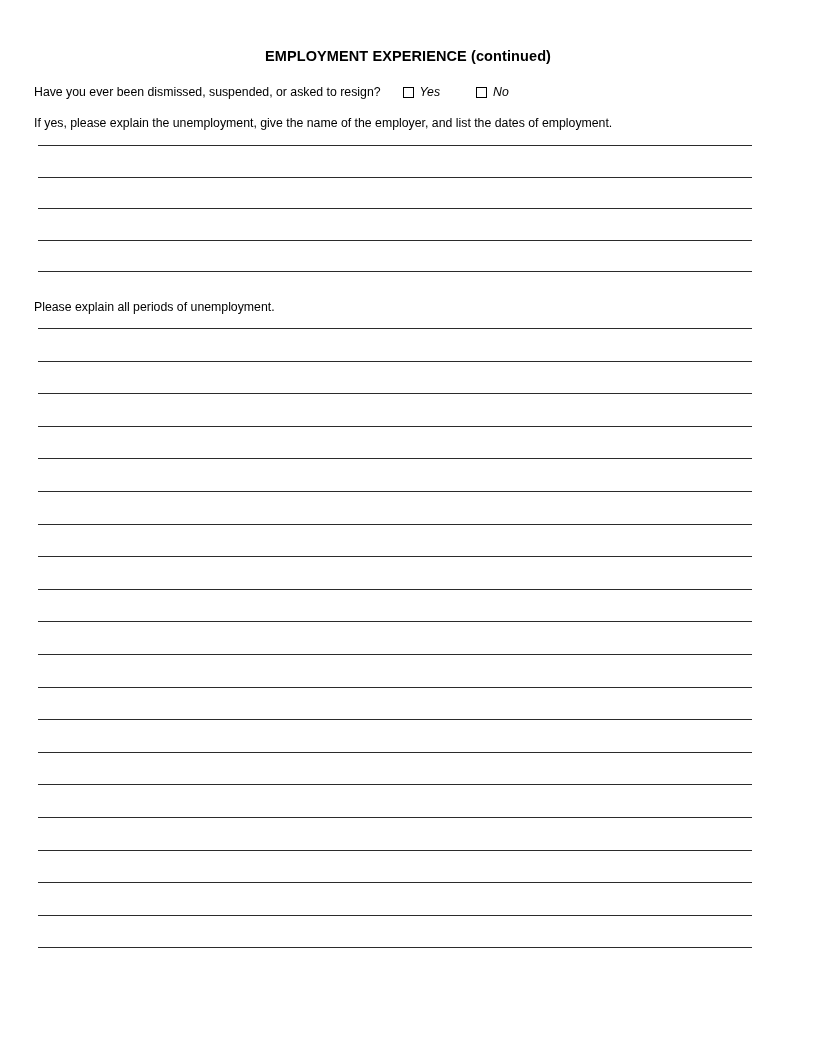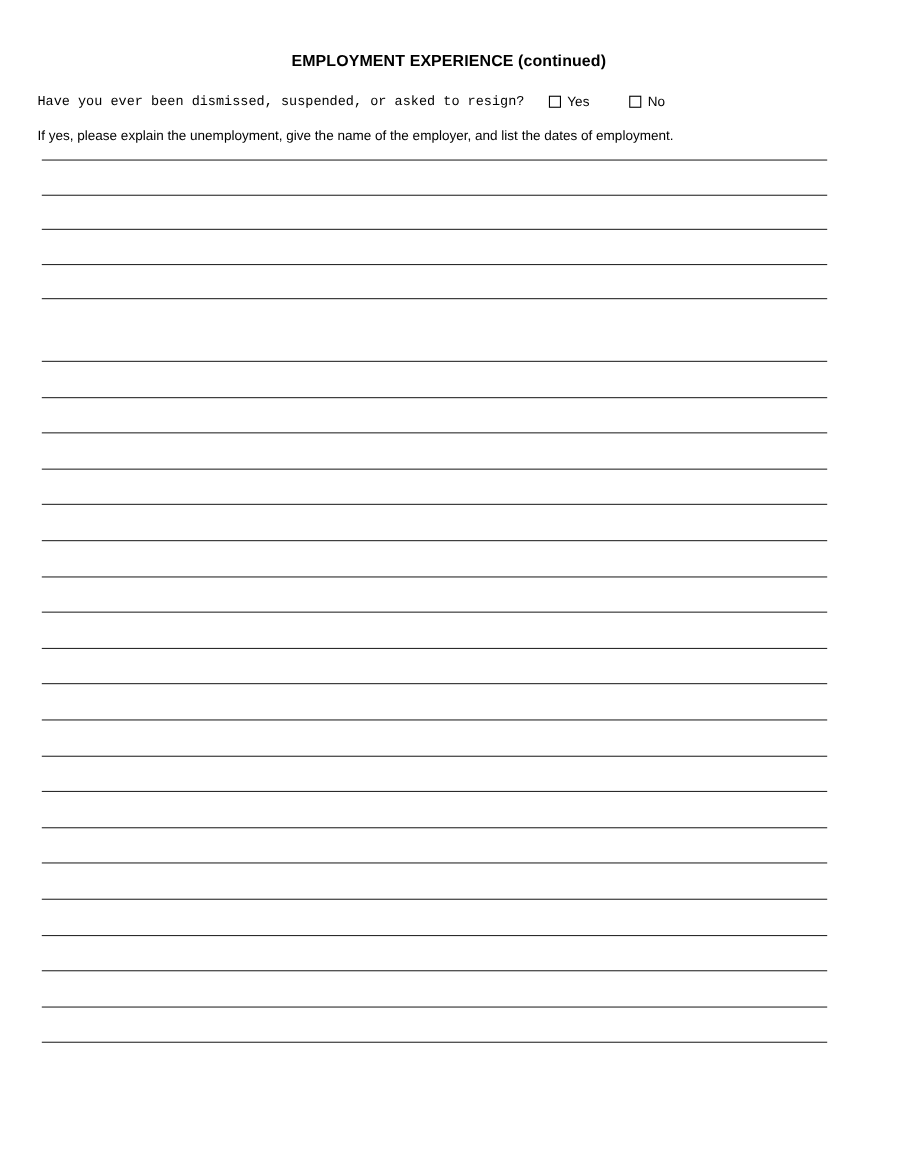--- a/index.html
+++ b/index.html
@@ -37,26 +37,26 @@
     position: absolute;
     top: 85px;
     left: 34px;
     right: 34px;
     display: flex;
     align-items: center;
     font-size: 12.3px;
   }
   .question-text {
     white-space: nowrap;
-    font-family: Liberation Mono, monospace;
   }
   .checkbox-group {
     display: flex;
     align-items: center;
     margin-left: 22px;
+    font-style: italic;
   }
   .checkbox-group.second {
     margin-left: 36px;
   }
   .checkbox {
     width: 11px;
     height: 11px;
     border: 1px solid #000000;
     background: #ffffff;
     display: inline-block;
@@ -117,20 +117,21 @@
   <div class="instruction instruction-1">If yes, please explain the unemployment, give the name of the employer, and list the dates of employment.</div>
 
   <div class="lines-block block-1">
     <div class="rule"></div>
     <div class="rule"></div>
     <div class="rule"></div>
     <div class="rule"></div>
     <div class="rule"></div>
   </div>
 
+  <div class="instruction instruction-2">Please explain all periods of unemployment.</div>
 
   <div class="lines-block block-2">
     <div class="rule"></div>
     <div class="rule"></div>
     <div class="rule"></div>
     <div class="rule"></div>
     <div class="rule"></div>
     <div class="rule"></div>
     <div class="rule"></div>
     <div class="rule"></div>

